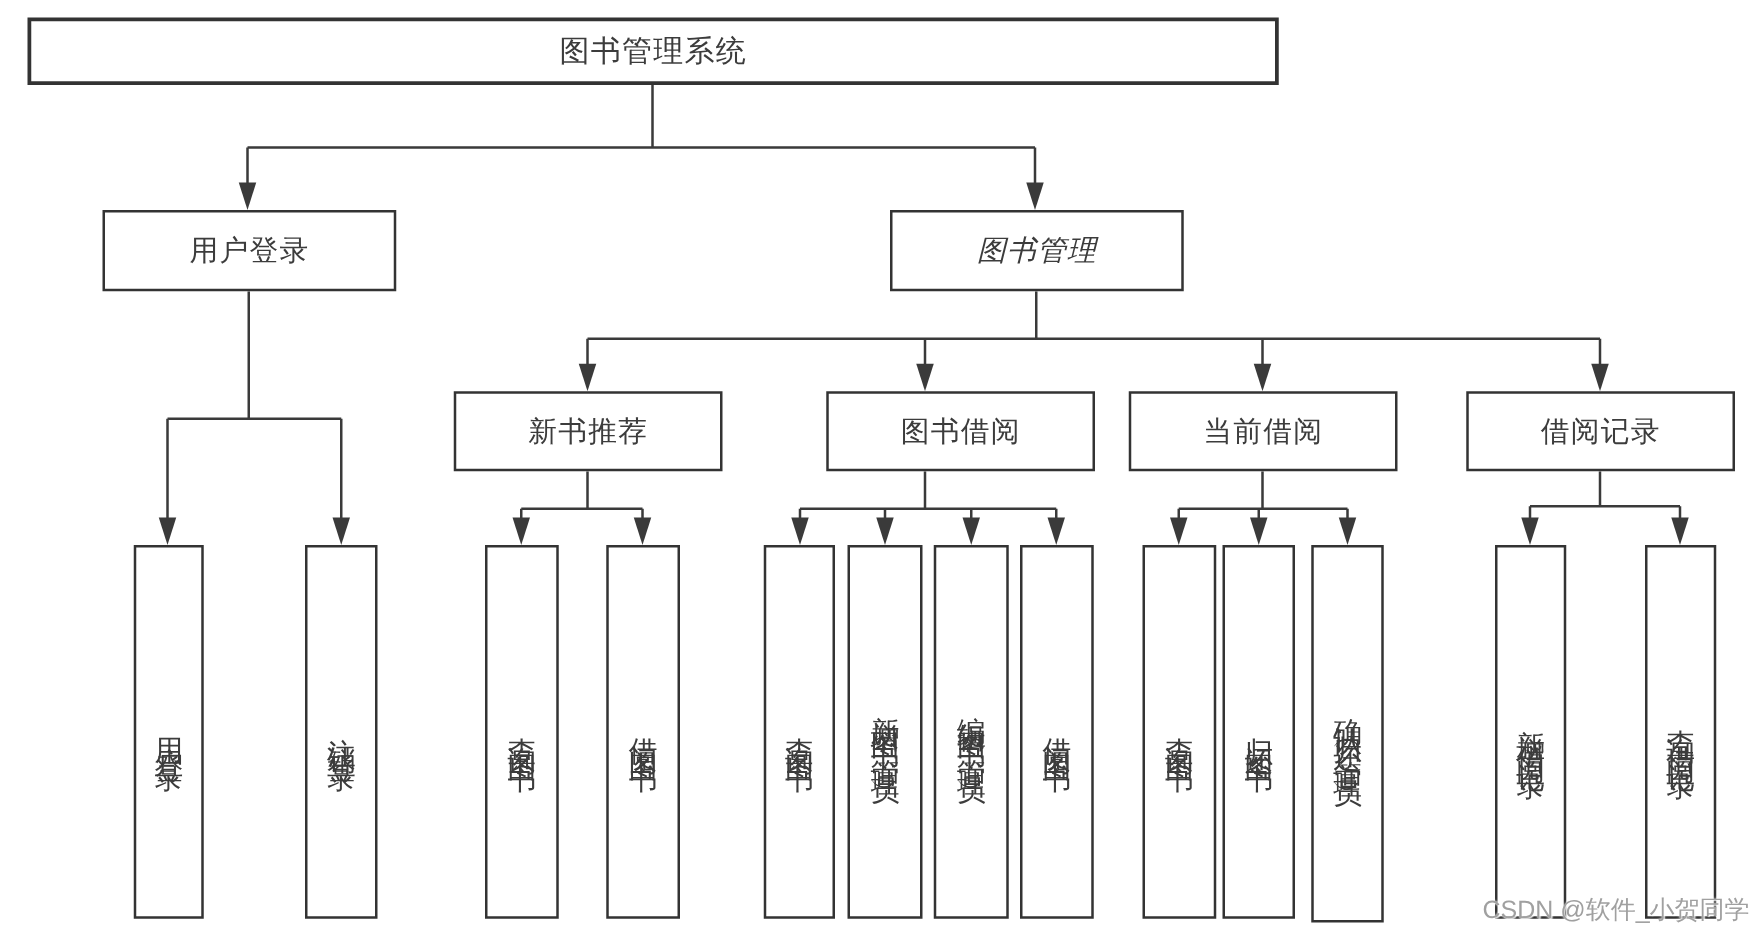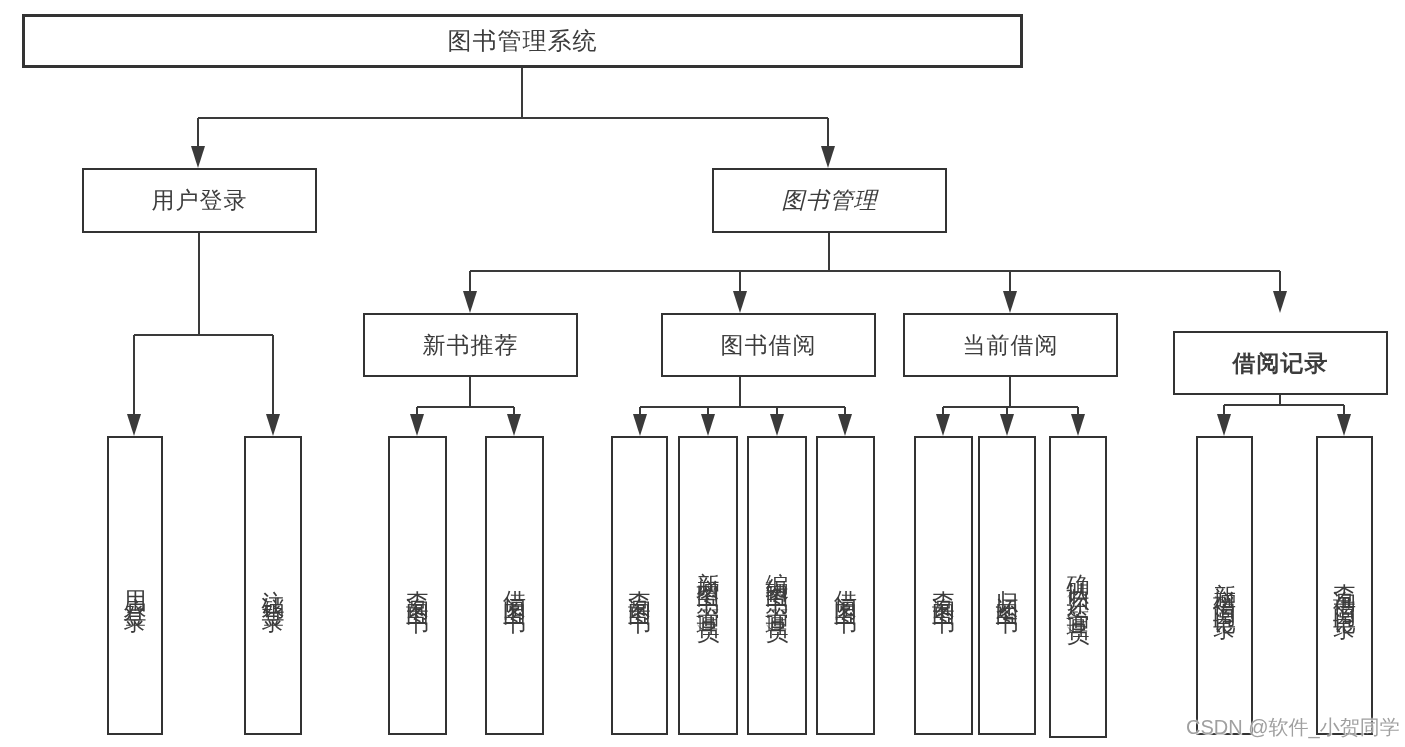--- a/index.html
+++ b/index.html
@@ -78,21 +78,21 @@
 
   <div class="box" style="left:363px;top:313px;width:215px;height:64px;justify-content:center;">
     <span>新书推荐</span>
   </div>
   <div class="box" style="left:633px;top:313px;width:215px;height:64px;margin-left:28px;">
     <span>图书借阅</span>
   </div>
   <div class="box" style="left:903px;top:313px;width:215px;height:64px;">
     <span>当前借阅</span>
   </div>
-  <div class="box" style="left:1173px;top:331px;width:215px;height:64px;font-weight:bold;">
+  <div class="box" style="left:1173px;top:313px;width:215px;height:64px;">
     <span>借阅记录</span>
   </div>
 
   <div class="box leaf" style="left:107px;top:436px;width:56px;height:299px;">
     <span class="vtext">用户登录</span>
   </div>
   <div class="box leaf" style="left:244px;top:436px;width:58px;height:299px;">
     <span class="vtext">注销登录</span>
   </div>
 

